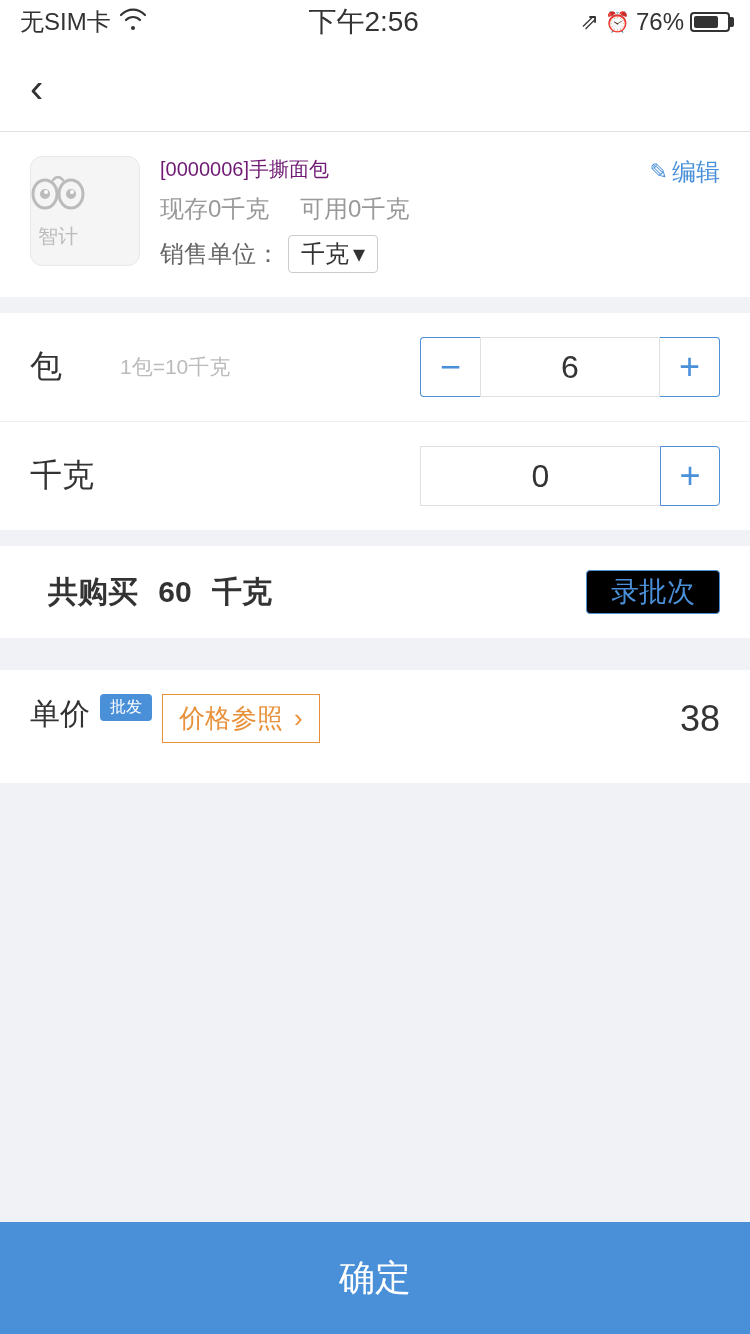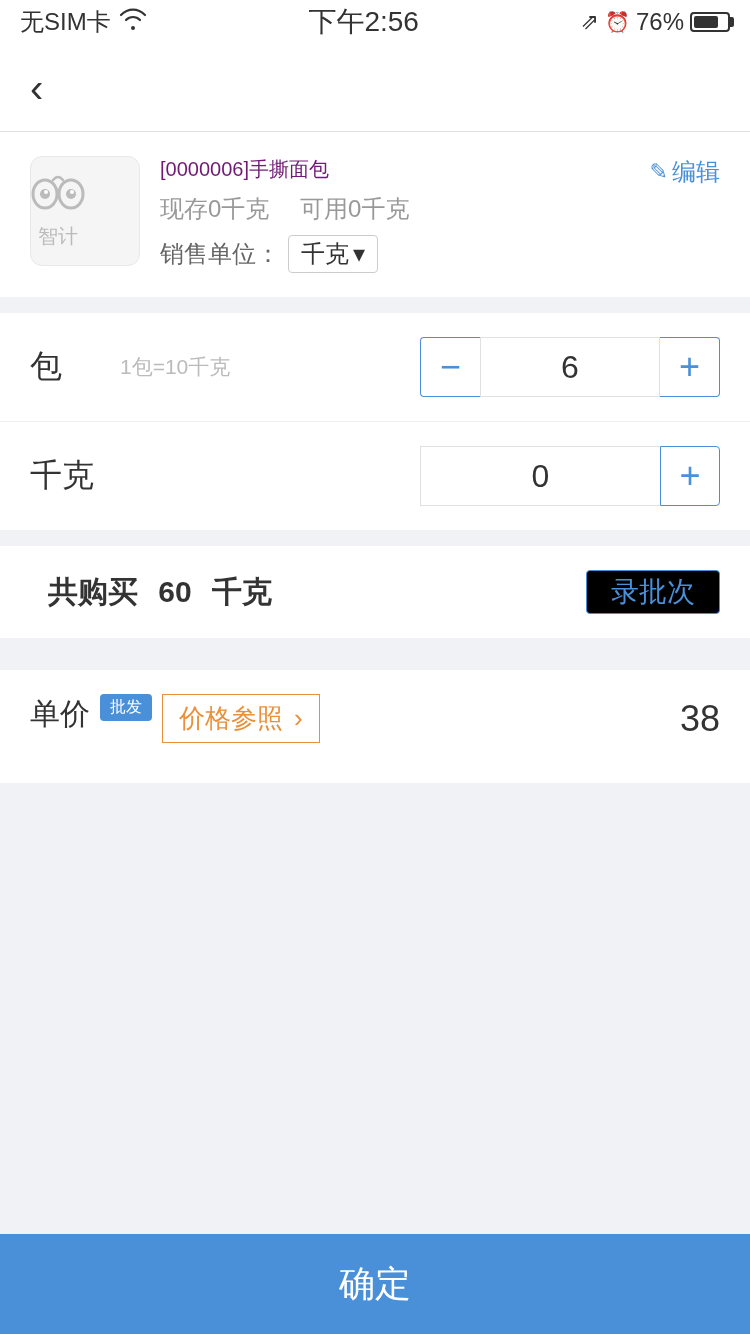--- a/index.html
+++ b/index.html
@@ -308,21 +308,21 @@
       flex: 1;
       min-height: 300px;
     }
 
     
     .bottom-btn {
       position: fixed;
       bottom: 0;
       left: 0;
       width: 750px;
-      height: 100px;
+      height: 112px;
       background: #4a90d9;
       color: #fff;
       font-size: 36px;
       display: flex;
       align-items: center;
       justify-content: center;
       cursor: pointer;
       border: none;
       outline: none;
     }

